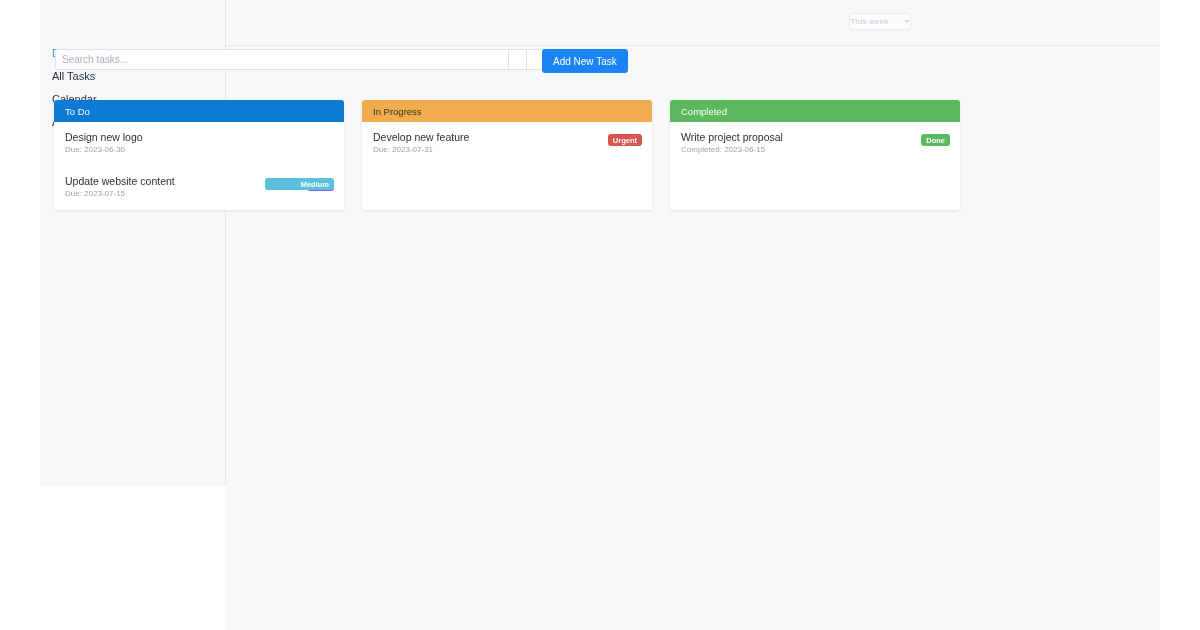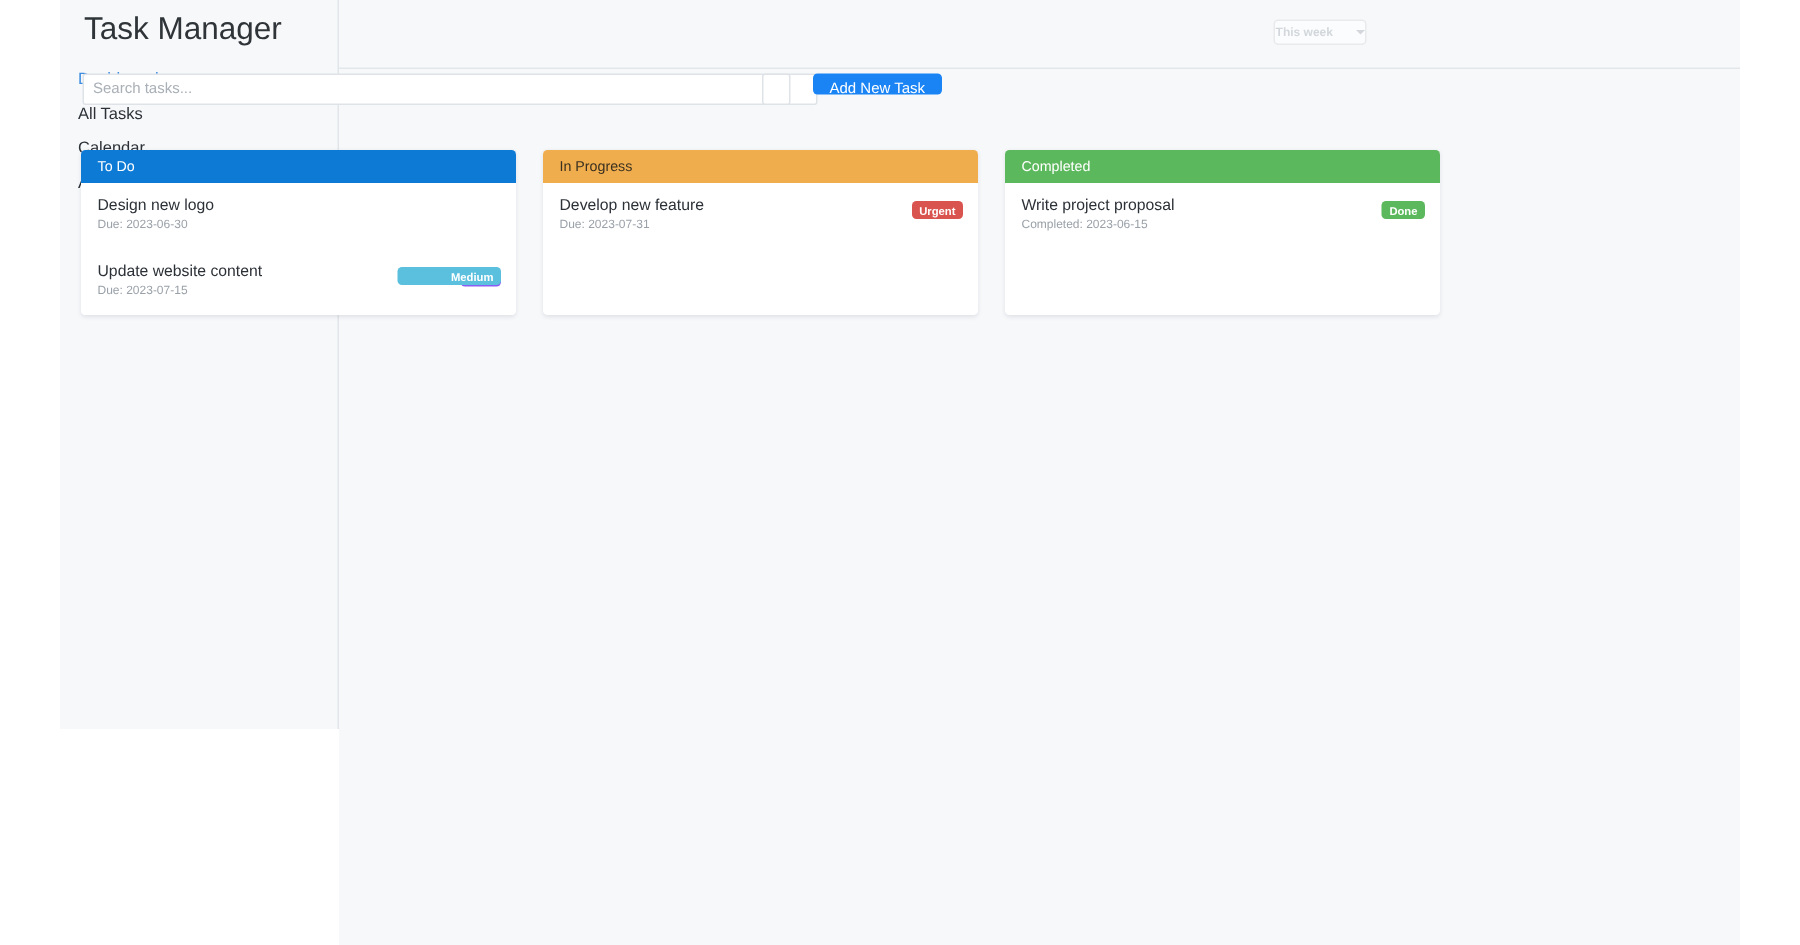--- a/index.html
+++ b/index.html
@@ -133,21 +133,21 @@
     border: 1px solid #dfe3e7;
     border-radius: 2px;
     background: #ffffff;
     cursor: pointer;
   }
 
   .add-task-button {
     position: absolute;
     left: 487px;
     top: 0;
-    height: 14px;
+    height: 24px;
     padding: 0 11px;
     border: none;
     border-radius: 3px;
     background: #1a84f5;
     color: #ffffff;
     font-family: "Liberation Sans", sans-serif;
     font-size: 10px;
     line-height: 21px;
     cursor: pointer;
     white-space: nowrap;
@@ -219,21 +219,20 @@
       <a class="nav-item active">Dashboard</a>
       <a class="nav-item">All Tasks</a>
       <a class="nav-item">Calendar</a>
       <a class="nav-item">Analytics</a>
     </nav>
   </div>
 
   <div class="content">
 
     <div class="header">
-      <h1 class="app-title">Task Manager</h1>
       <div class="range-select">
         <span class="range-select-label">This week</span>
         <span class="chevron-down"></span>
       </div>
     </div>
 
     <div class="toolbar">
       <input class="search-input" type="text" placeholder="Search tasks..." style="">
       <button class="filter-button"></button>
       <button class="add-task-button" style="background: rgb(26, 132, 245);">Add New Task</button>

